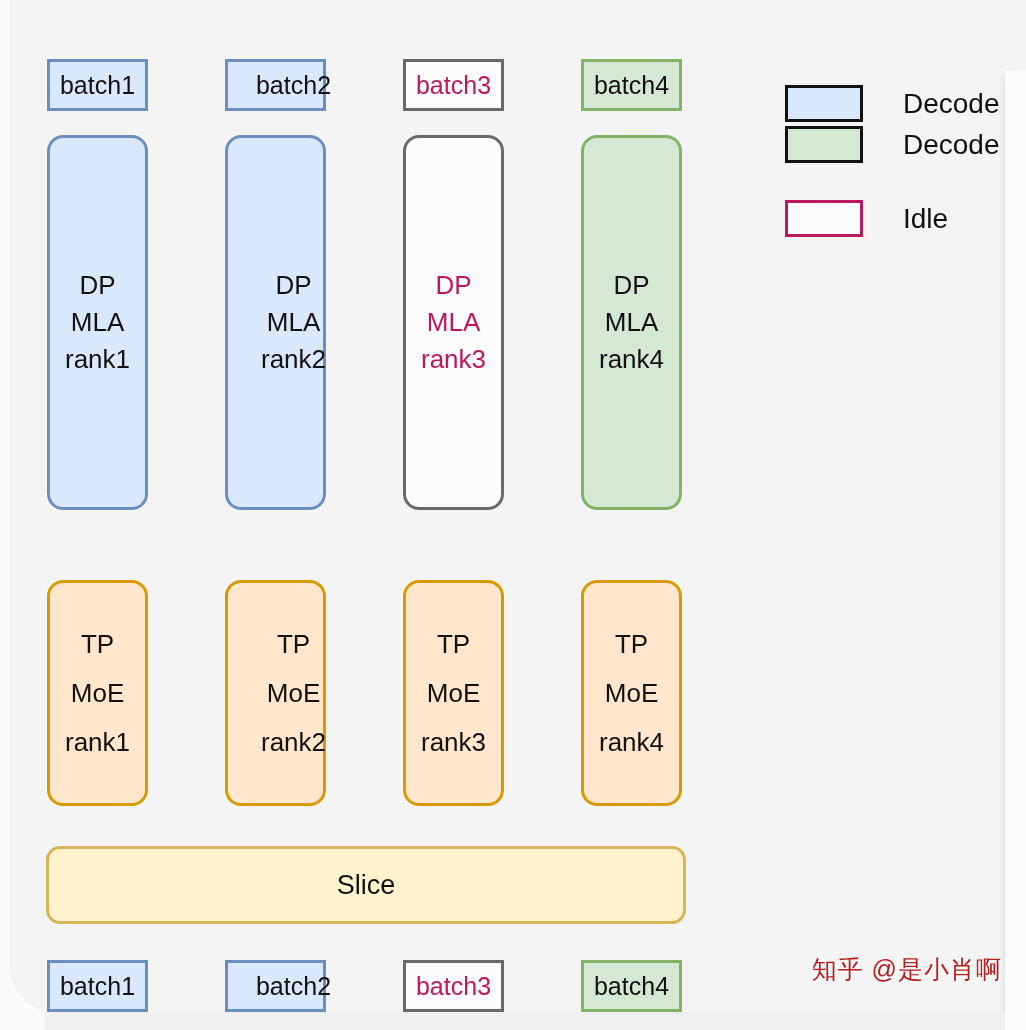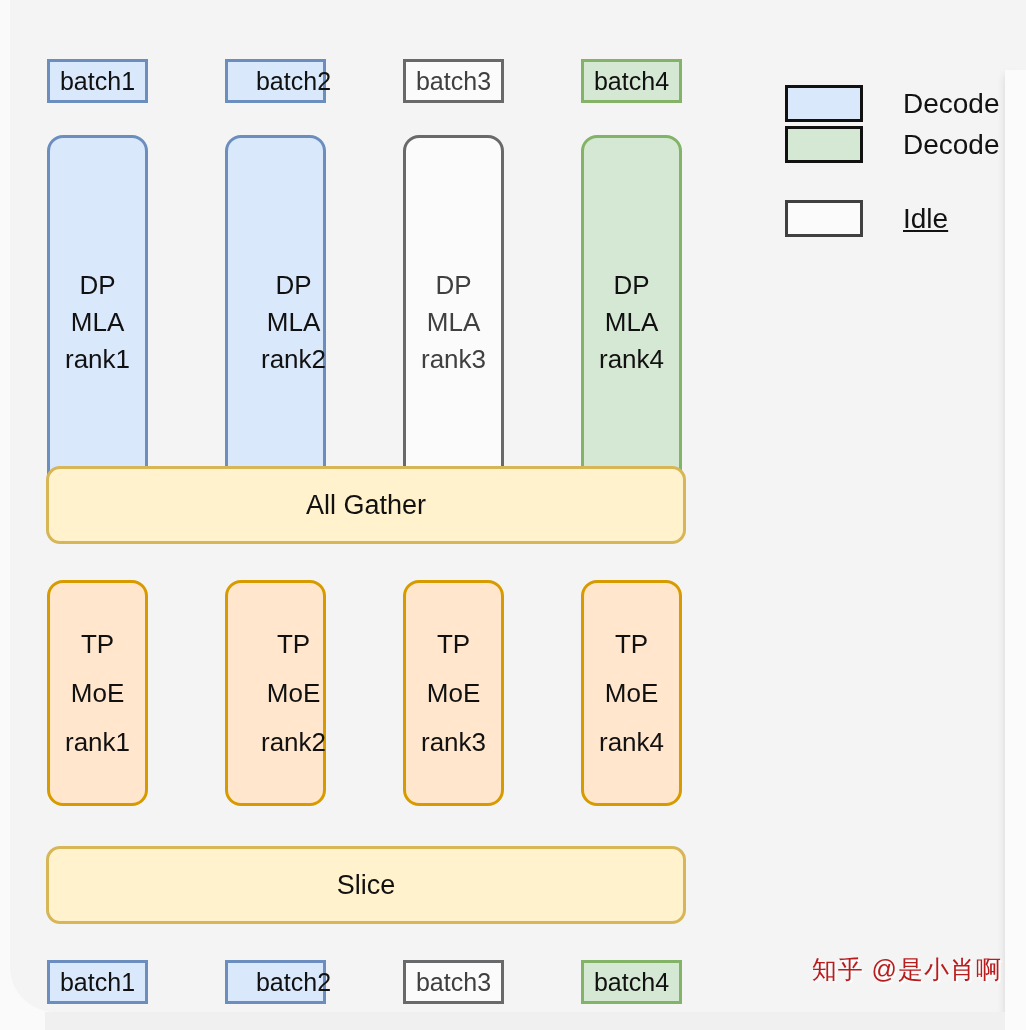--- a/index.html
+++ b/index.html
@@ -34,21 +34,21 @@
   }
   .bottom-strip{
     position:absolute;
     left:45px; top:1012px;
     width:960px; height:18px;
     background:#f0f0f1;
   }
   .batch{
     position:absolute;
     box-sizing:border-box;
-    width:101px; height:44px;
+    width:101px; height:52px;
     border:3px solid;
     display:flex; align-items:center; justify-content:center;
     font-size:25px;
     text-align:center;
   }
   .col{
     position:absolute;
     box-sizing:border-box;
     width:101px;
     border:3px solid;
@@ -64,21 +64,21 @@
     box-sizing:border-box;
     left:46px; width:640px; height:78px;
     background:#fff2cc;
     border:3px solid #d6b656;
     border-radius:14px;
     display:flex; align-items:center; justify-content:center;
     font-size:27px;
   }
   .prefill{ background:#dae8fc; border-color:#6c8ebf; }
   .decode{ background:#d5e8d4; border-color:#82b366; }
-  .idle{ background:#fbfbfb; border-color:#68696b; color:#404040; }
+  .idle{ background:#fbfbfb; border-color:#68696b; color:#be185d; }
   .moe{ background:#ffe6cc; border-color:#d79b00;gap:12px; }
   .c1{ left:47px; }
   .c2{ left:225px;padding-left:36px; }
   .c3{ left:403px; }
   .c4{ left:581px; }
   .row-top{ top:59px; }
   .row-bottom{ top:960px; }
   .legend-swatch{
     position:absolute;
     box-sizing:border-box;
@@ -87,21 +87,21 @@
     border:3px solid;
   }
   .legend-label{
     position:absolute;
     left:903px;
     height:37px; line-height:37px;
     font-size:28px;
     color:#121212;
     white-space:nowrap;
   }
-  .ly1{ top:85px; } .ly2{ top:126px; } .ly3{ top:200px;text-decoration:underline; }
+  .ly1{ top:85px; } .ly2{ top:126px; } .ly3{ top:200px; }
   .watermark{
     position:absolute;
     right:24px; top:953px;
     font-size:25px;
     color:#b91c1c;
     text-shadow:2px 2px 1px #ffffff;
     letter-spacing:1px;
     white-space:nowrap;
   }
 </style>
@@ -134,21 +134,20 @@
     <div>DP</div>
     <div>MLA</div>
     <div>rank3</div>
   </div>
   <div class="col dp c4 decode">
     <div>DP</div>
     <div>MLA</div>
     <div>rank4</div>
   </div>
 
-  <div class="bar" style="top:466px;">All Gather</div>
 
   <div class="col tp c1 moe">
     <div>TP</div>
     <div>MoE</div>
     <div>rank1</div>
   </div>
   <div class="col tp c2 moe">
     <div>TP</div>
     <div>MoE</div>
     <div>rank2</div>

